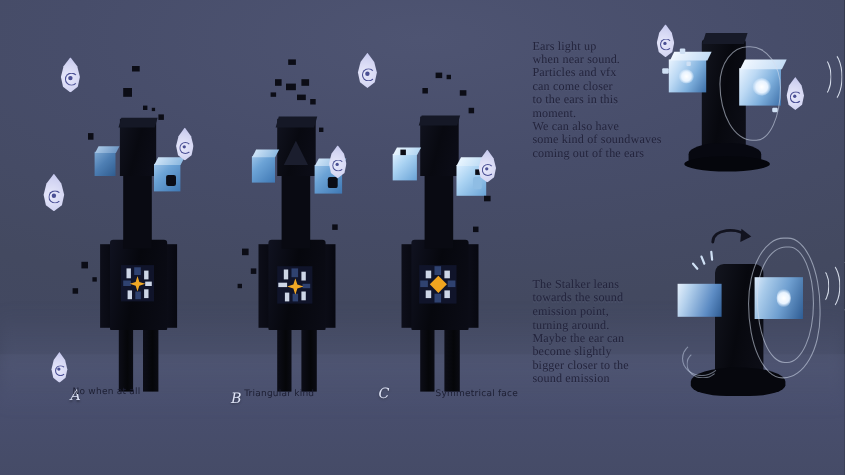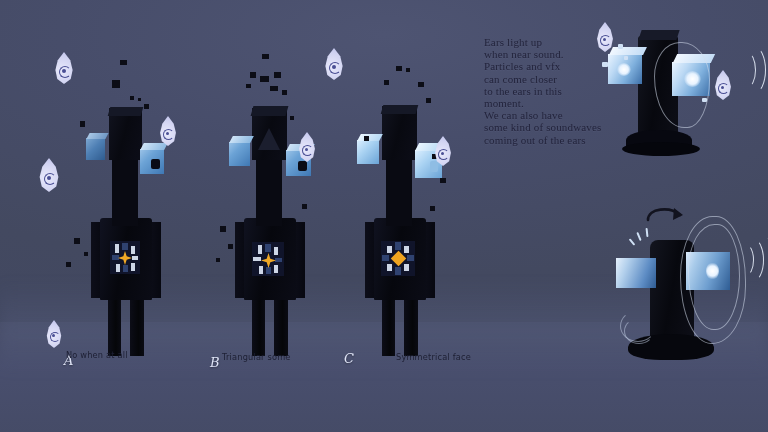--- a/index.html
+++ b/index.html
@@ -300,32 +300,40 @@
     <div class="swirl" style="left:6px;top:13px;width:9px;height:9px;"></div>
     <div class="swirl-dot" style="left:9px;top:16px;width:3px;height:3px;"></div>
   </div>
   <div class="drop" style="left:44px;top:320px;width:20px;height:28px;">
     <div class="tear"></div>
     <div class="swirl" style="left:6px;top:12px;width:8px;height:8px;"></div>
     <div class="swirl-dot" style="left:8px;top:14px;width:3px;height:3px;"></div>
   </div>
 
   <div class="caption" style="left:66px;top:350px;">No when at all</div>
-  <div class="caption" style="left:222px;top:352px;">Triangular some</div>
+  <div class="caption" style="left:222px;top:352px;">Triangular kind</div>
   <div class="caption" style="left:396px;top:352px;">Symmetrical face</div>
 
   <div class="note" style="left:484px;top:36px;width:120px;">Ears light up
 when near sound.
 Particles and vfx
 can come closer
 to the ears in this
 moment.
 We can also have
 some kind of soundwaves
 coming out of the ears</div>
+  <div class="note" style="left:484px;top:253px;width:116px;">The Stalker leans
+towards the sound
+emission point,
+turning around.
+Maybe the ear can
+become slightly
+bigger closer to the
+sound emission</div>
 
   <div class="study" style="left:596px;top:18px;width:172px;height:158px;">
     <div class="study-head" style="left:42px;top:18px;width:40px;height:102px;border-radius:3px 3px 0 0;"></div>
     <div class="study-head" style="left:44px;top:12px;width:38px;height:10px;transform:skewX(-18deg);background:#171a28;"></div>
     <div class="study-base" style="left:30px;top:112px;width:66px;height:22px;"></div>
     <div class="study-base" style="left:26px;top:124px;width:78px;height:14px;background:#05060c;border-radius:50%;"></div>
 
     <div class="glow-ear" style="left:12px;top:36px;width:34px;height:30px;">
       <div class="gfront"></div>
       <div class="gtop" style="left:3px;top:-7px;width:34px;height:8px;transform:skewX(-26deg);"></div>

